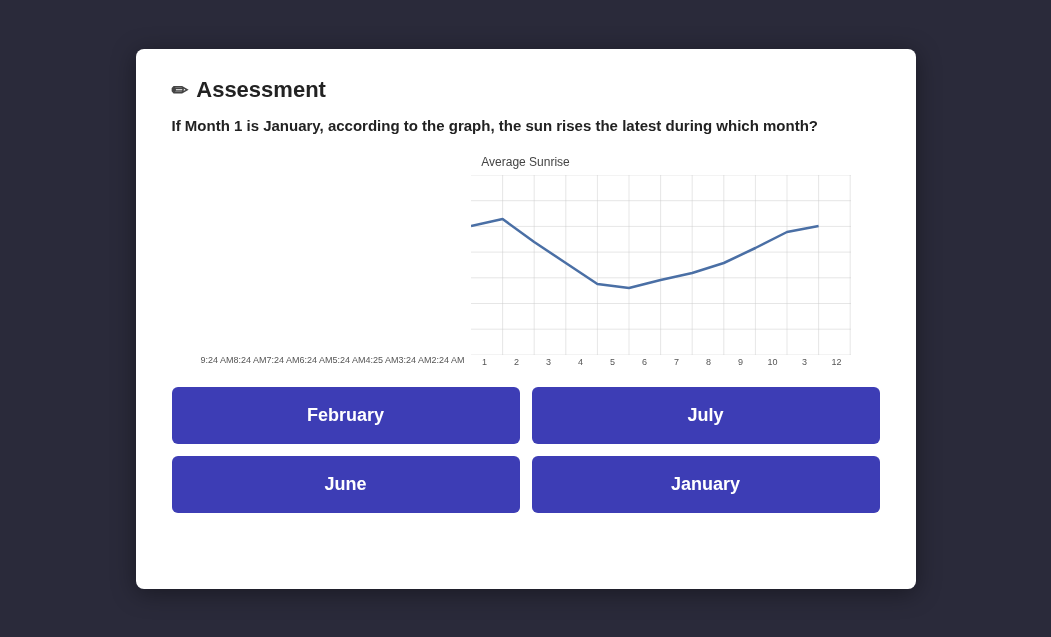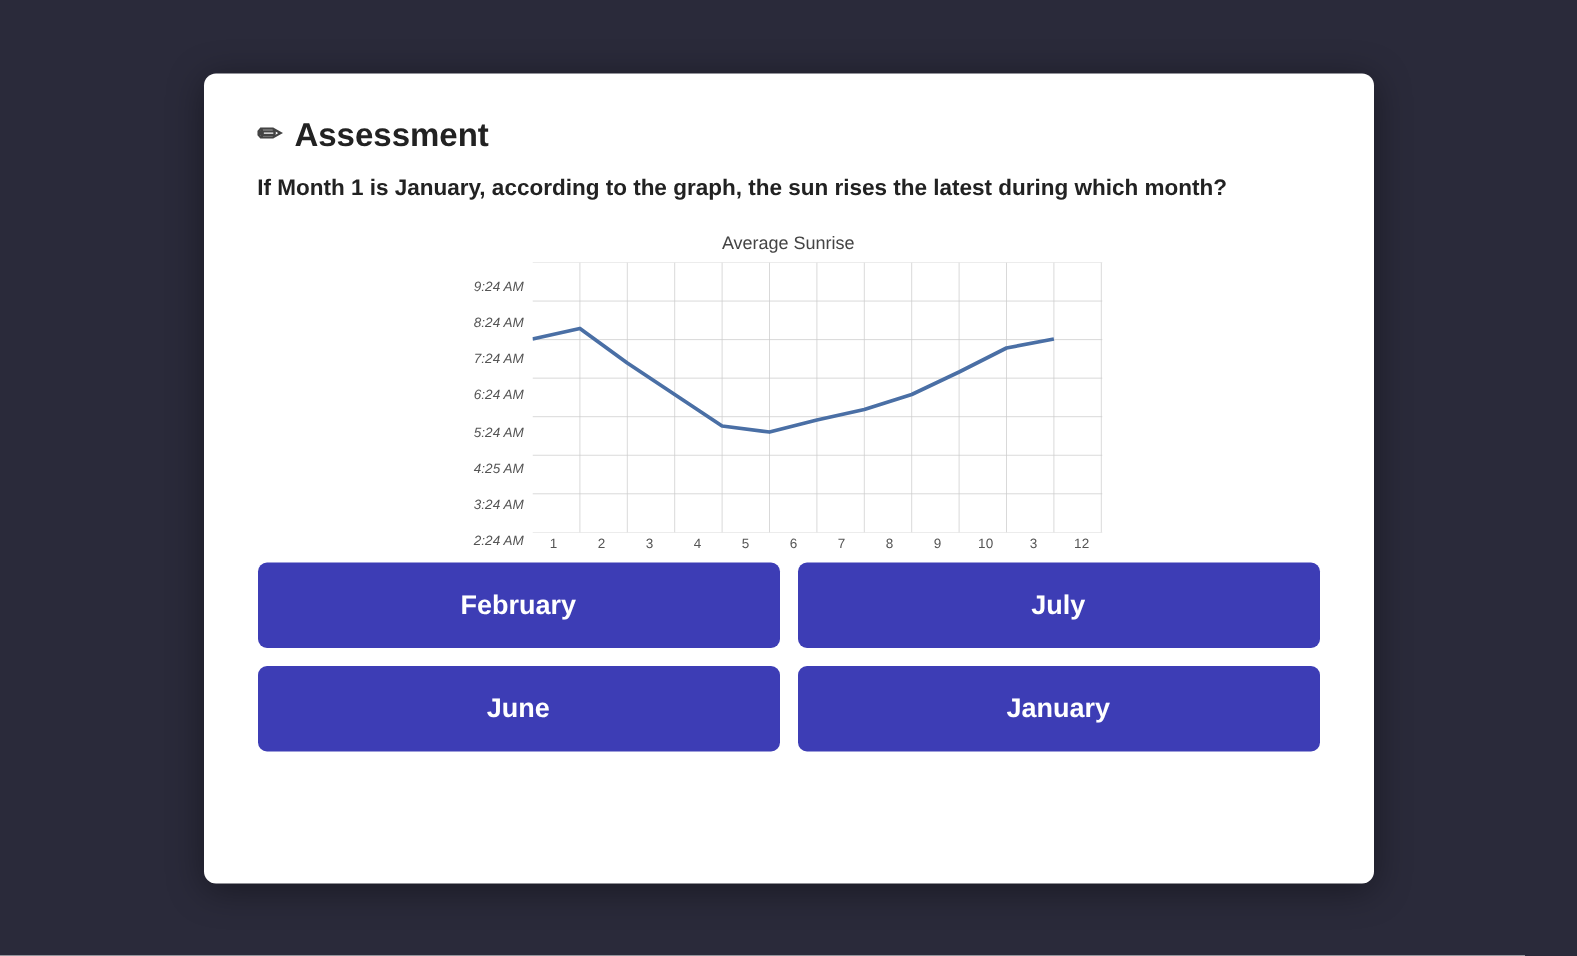--- a/index.html
+++ b/index.html
@@ -45,45 +45,42 @@
       color: #222;
       margin-bottom: 18px;
       line-height: 1.5;
       font-weight: bold;
     }
 
     .chart-area {
       display: flex;
       flex-direction: column;
       align-items: center;
-      margin-bottom: 8px;
+      margin-bottom: 20px;
     }
 
     .chart-title {
       font-size: 12px;
       color: #444;
       margin-bottom: 6px;
       font-style: normal;
     }
 
     .chart-container {
       display: flex;
       align-items: flex-end;
       gap: 0;
     }
 
     .y-axis {
       display: flex;
-      flex-direction: column;
       align-items: flex-end;
-      justify-content: space-between;
       height: 180px;
       margin-right: 6px;
       padding-bottom: 2px;
-      font-style: italic;
     }
 
     .y-label {
       font-size: 9px;
       color: #555;
       line-height: 1;
     }
 
     .chart-grid-area {
       position: relative;

